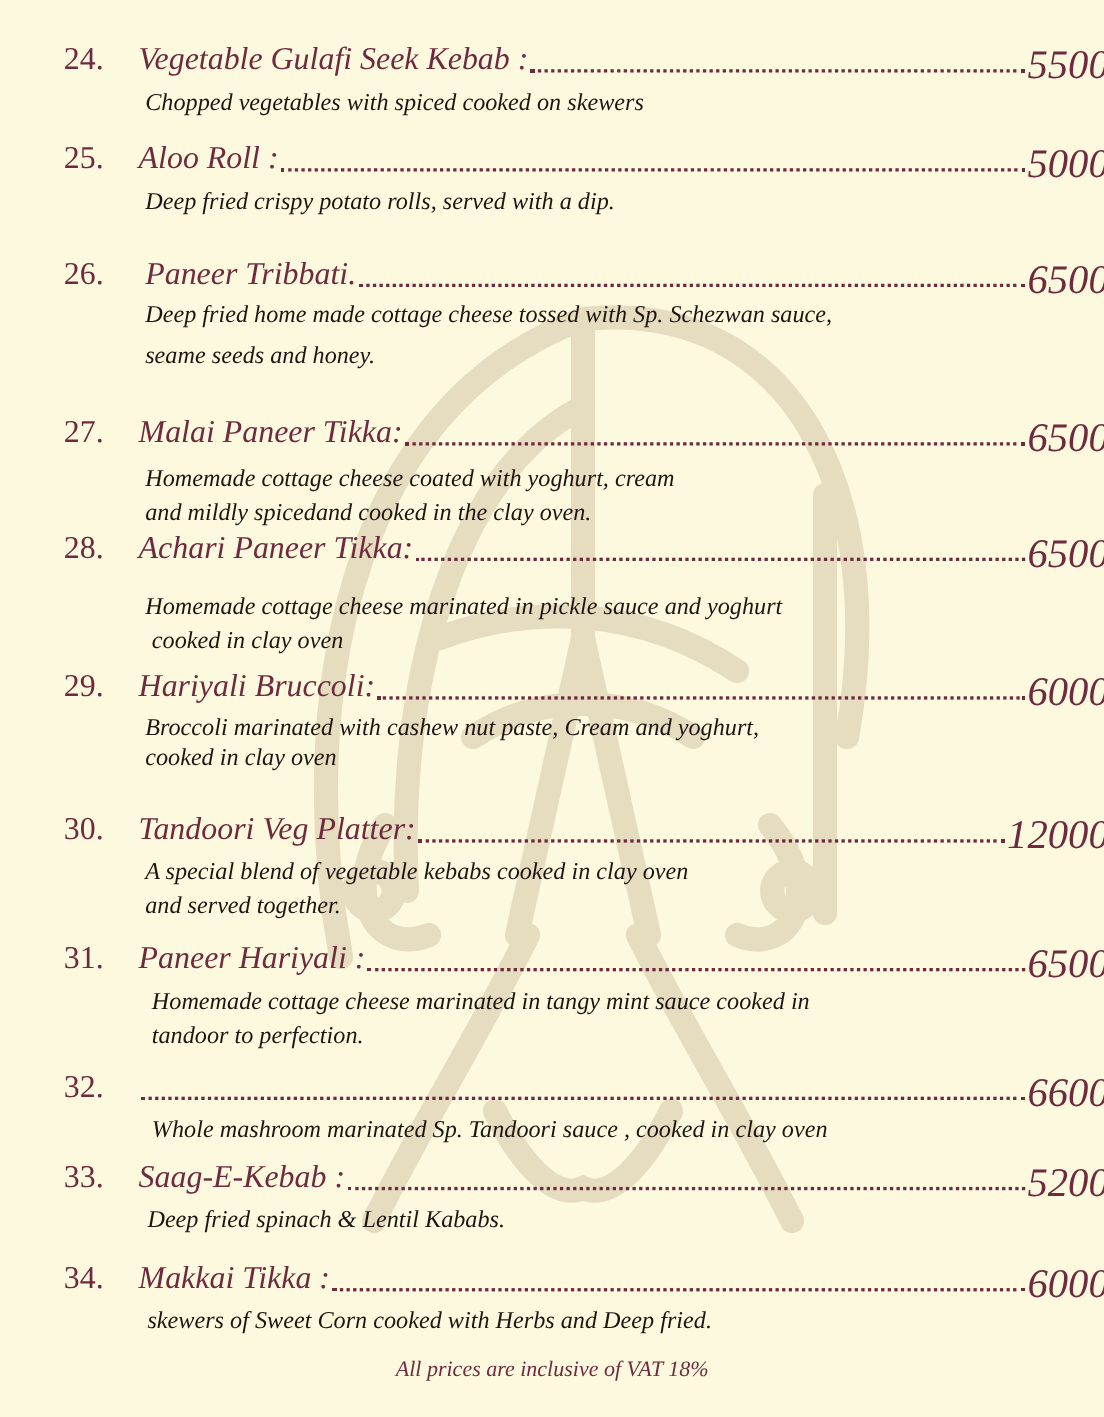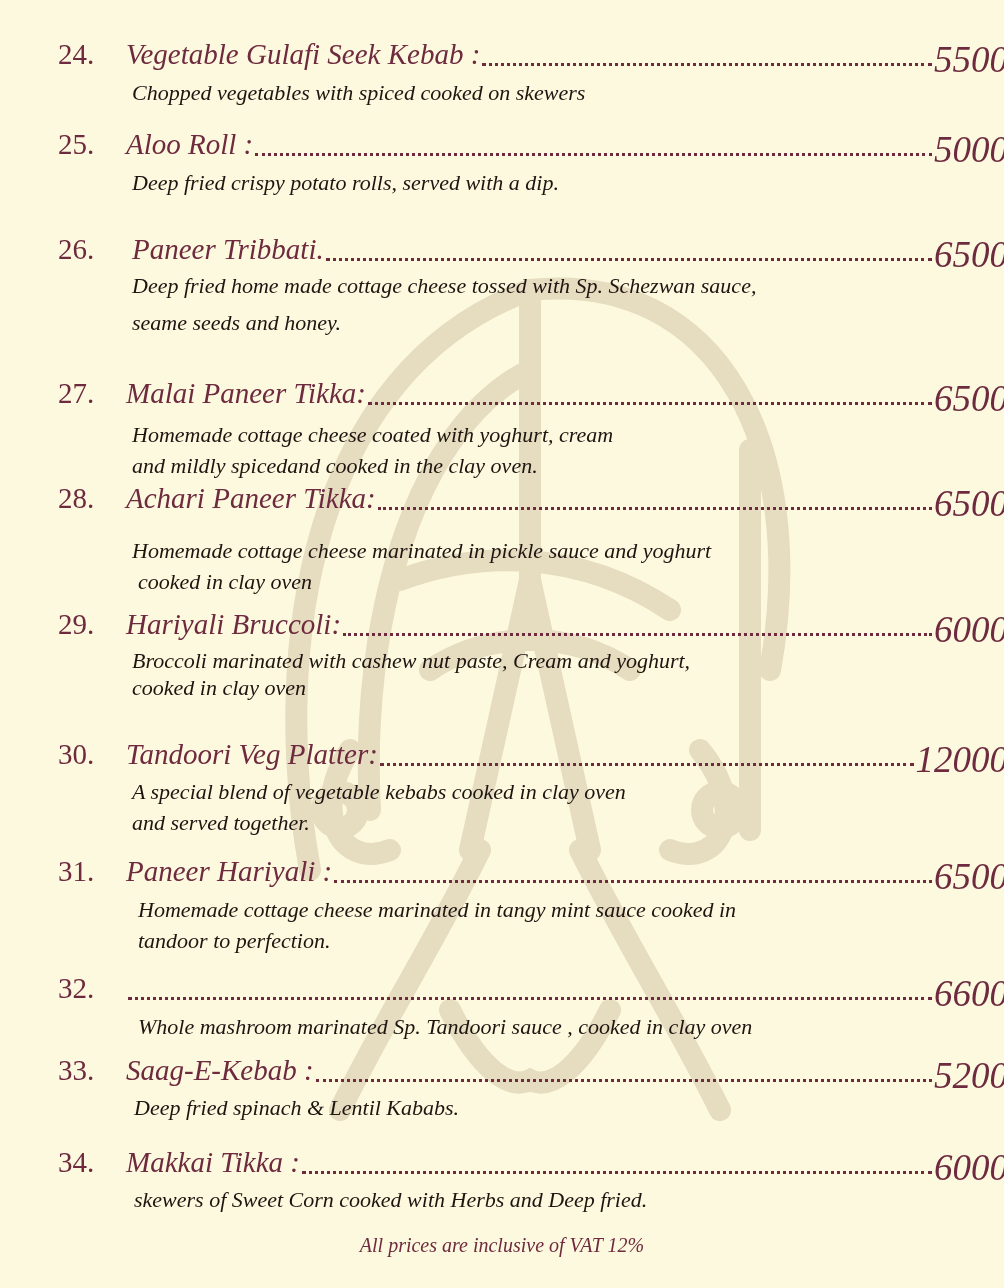--- a/index.html
+++ b/index.html
@@ -192,14 +192,14 @@
       <span class="num">34.</span>
       <span class="name">Makkai Tikka :</span>
       <span class="dots"></span>
       <span class="price">6000</span>
     </div>
     <div class="desc" style="top:1184px; left:88px">
       <div>skewers of Sweet Corn cooked with Herbs and Deep fried.</div>
     </div>
   </div>
 
-  <div class="footer">All prices are inclusive of VAT 12%</div>
+  <div class="footer">All prices are inclusive of VAT 18%</div>
 </div>
 
 </body></html>

